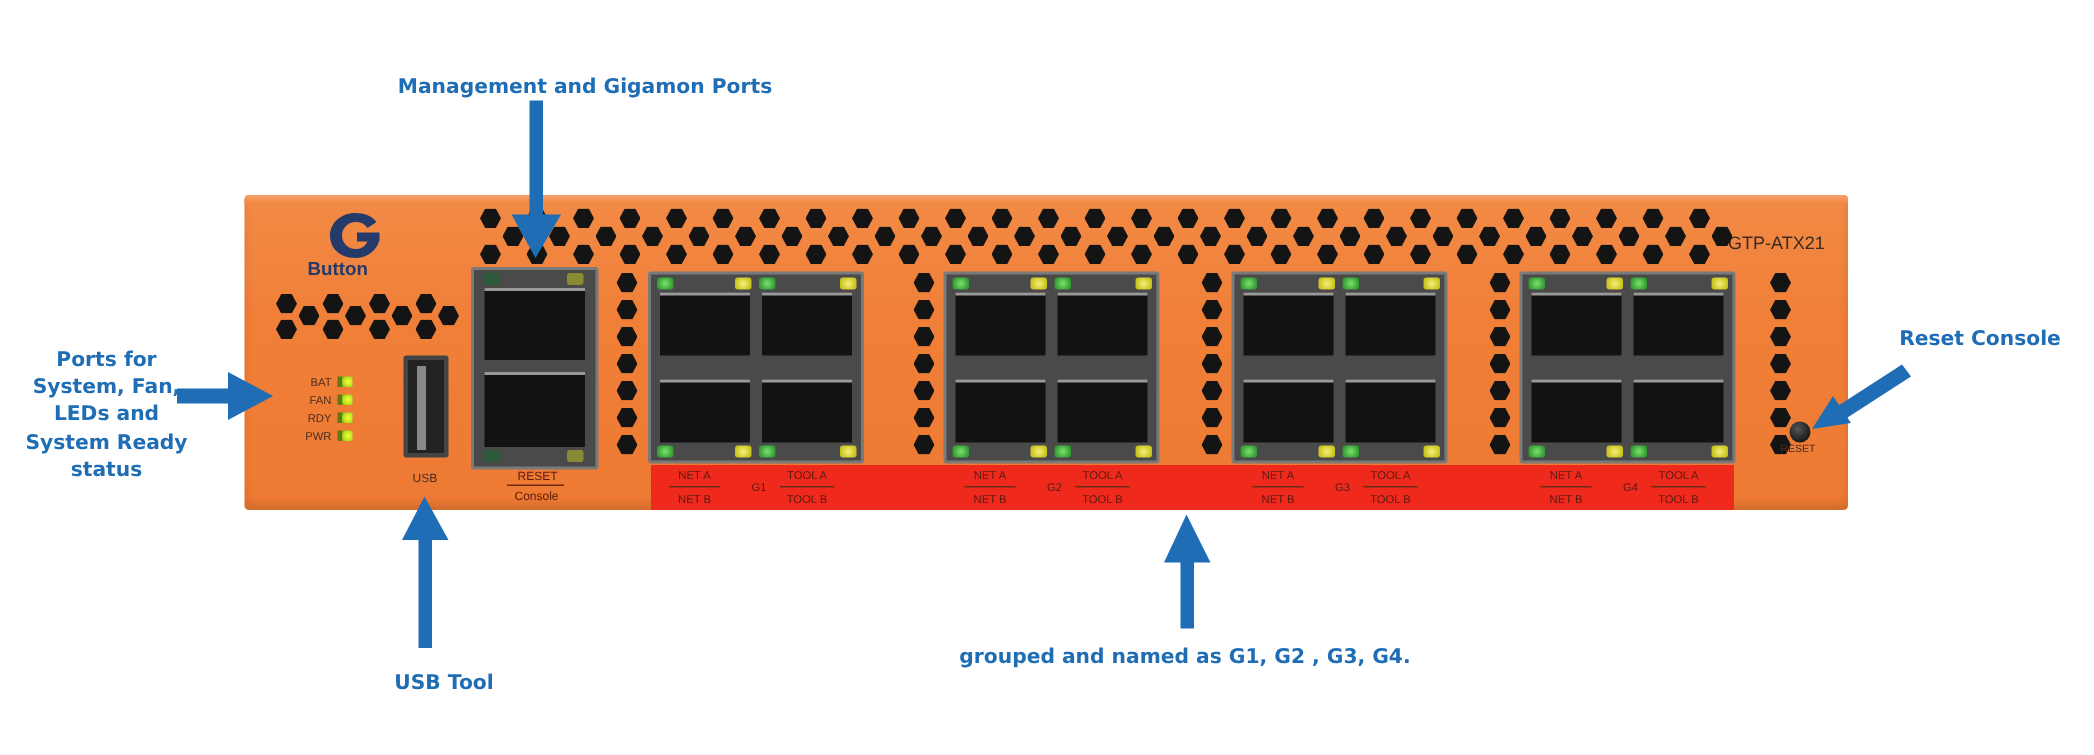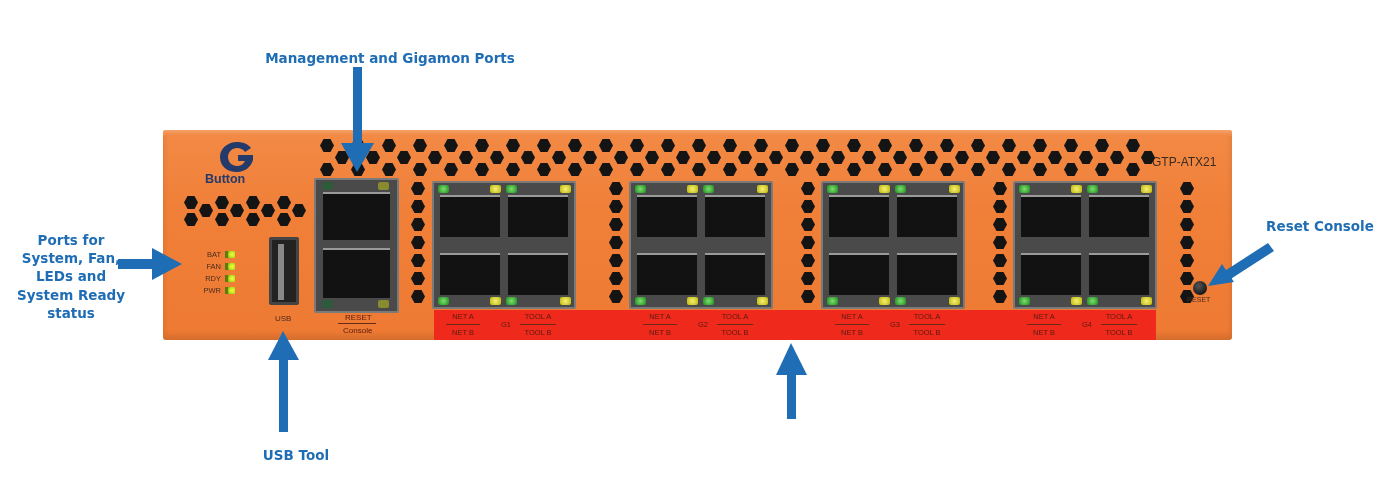--- a/index.html
+++ b/index.html
@@ -348,20 +348,21 @@
 <div class="callout" style="left:6px;top:231px;width:130px">
   <div>Ports for</div>
   <div>System, Fan,</div>
   <div>LEDs and</div>
   <div>System Ready</div>
   <div>status</div>
 </div>
 <div class="callout" style="left:236px;top:446px;width:120px">USB Tool</div>
 <div class="callout" style="left:1250px;top:217px;width:140px">Reset  Console</div>
 <div class="callout" style="left:610px;top:429px;width:360px">
+  <div>grouped and named as G1, G2 , G3, G4.</div>
 </div>
 
 <svg style="position:absolute;left:0;top:0" width="1396" height="503">
   <g fill="#1f6db5">
 
     <g>
       <rect x="353" y="67" width="9" height="78"></rect>
       <polygon points="341,143 374,143 357,172"></polygon>
     </g>
 

